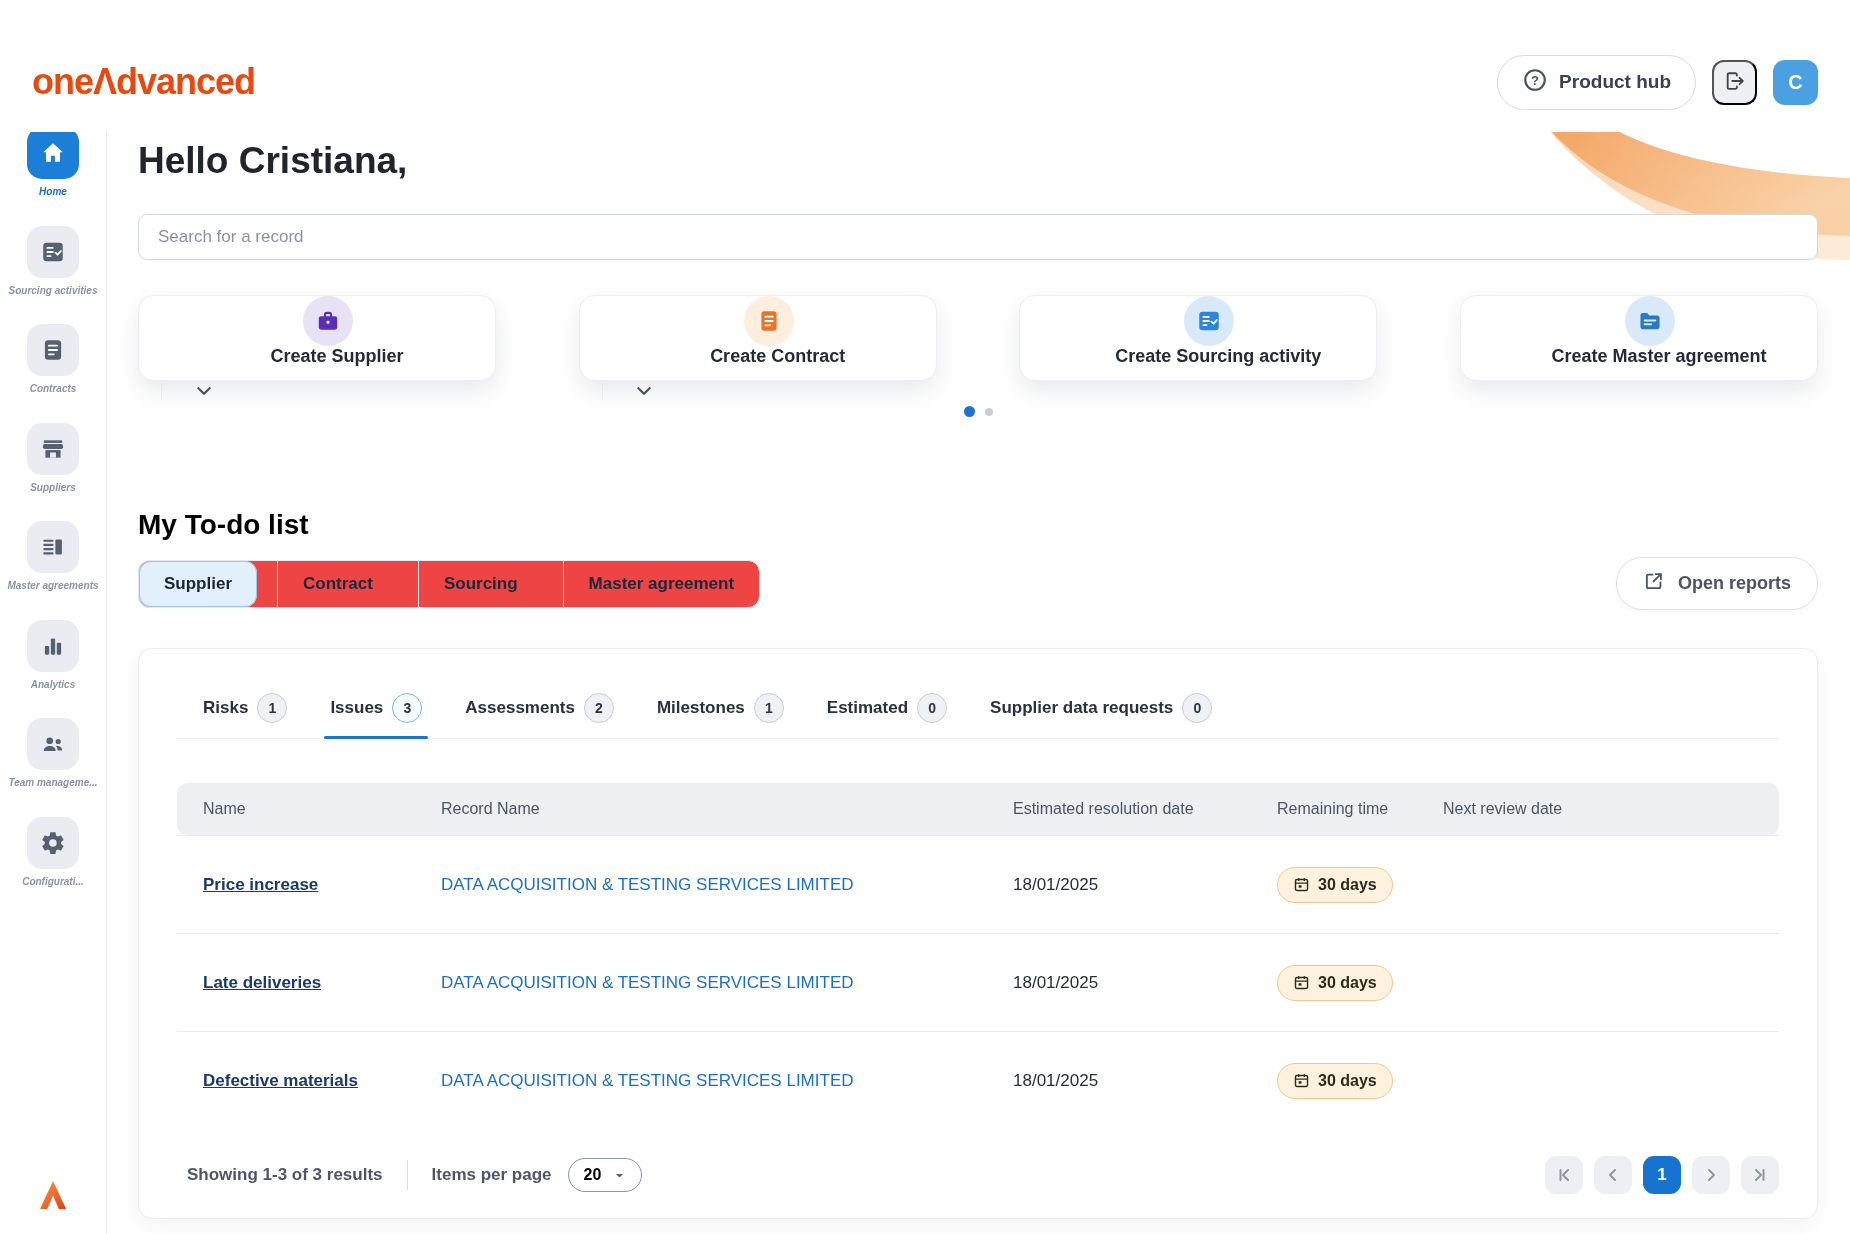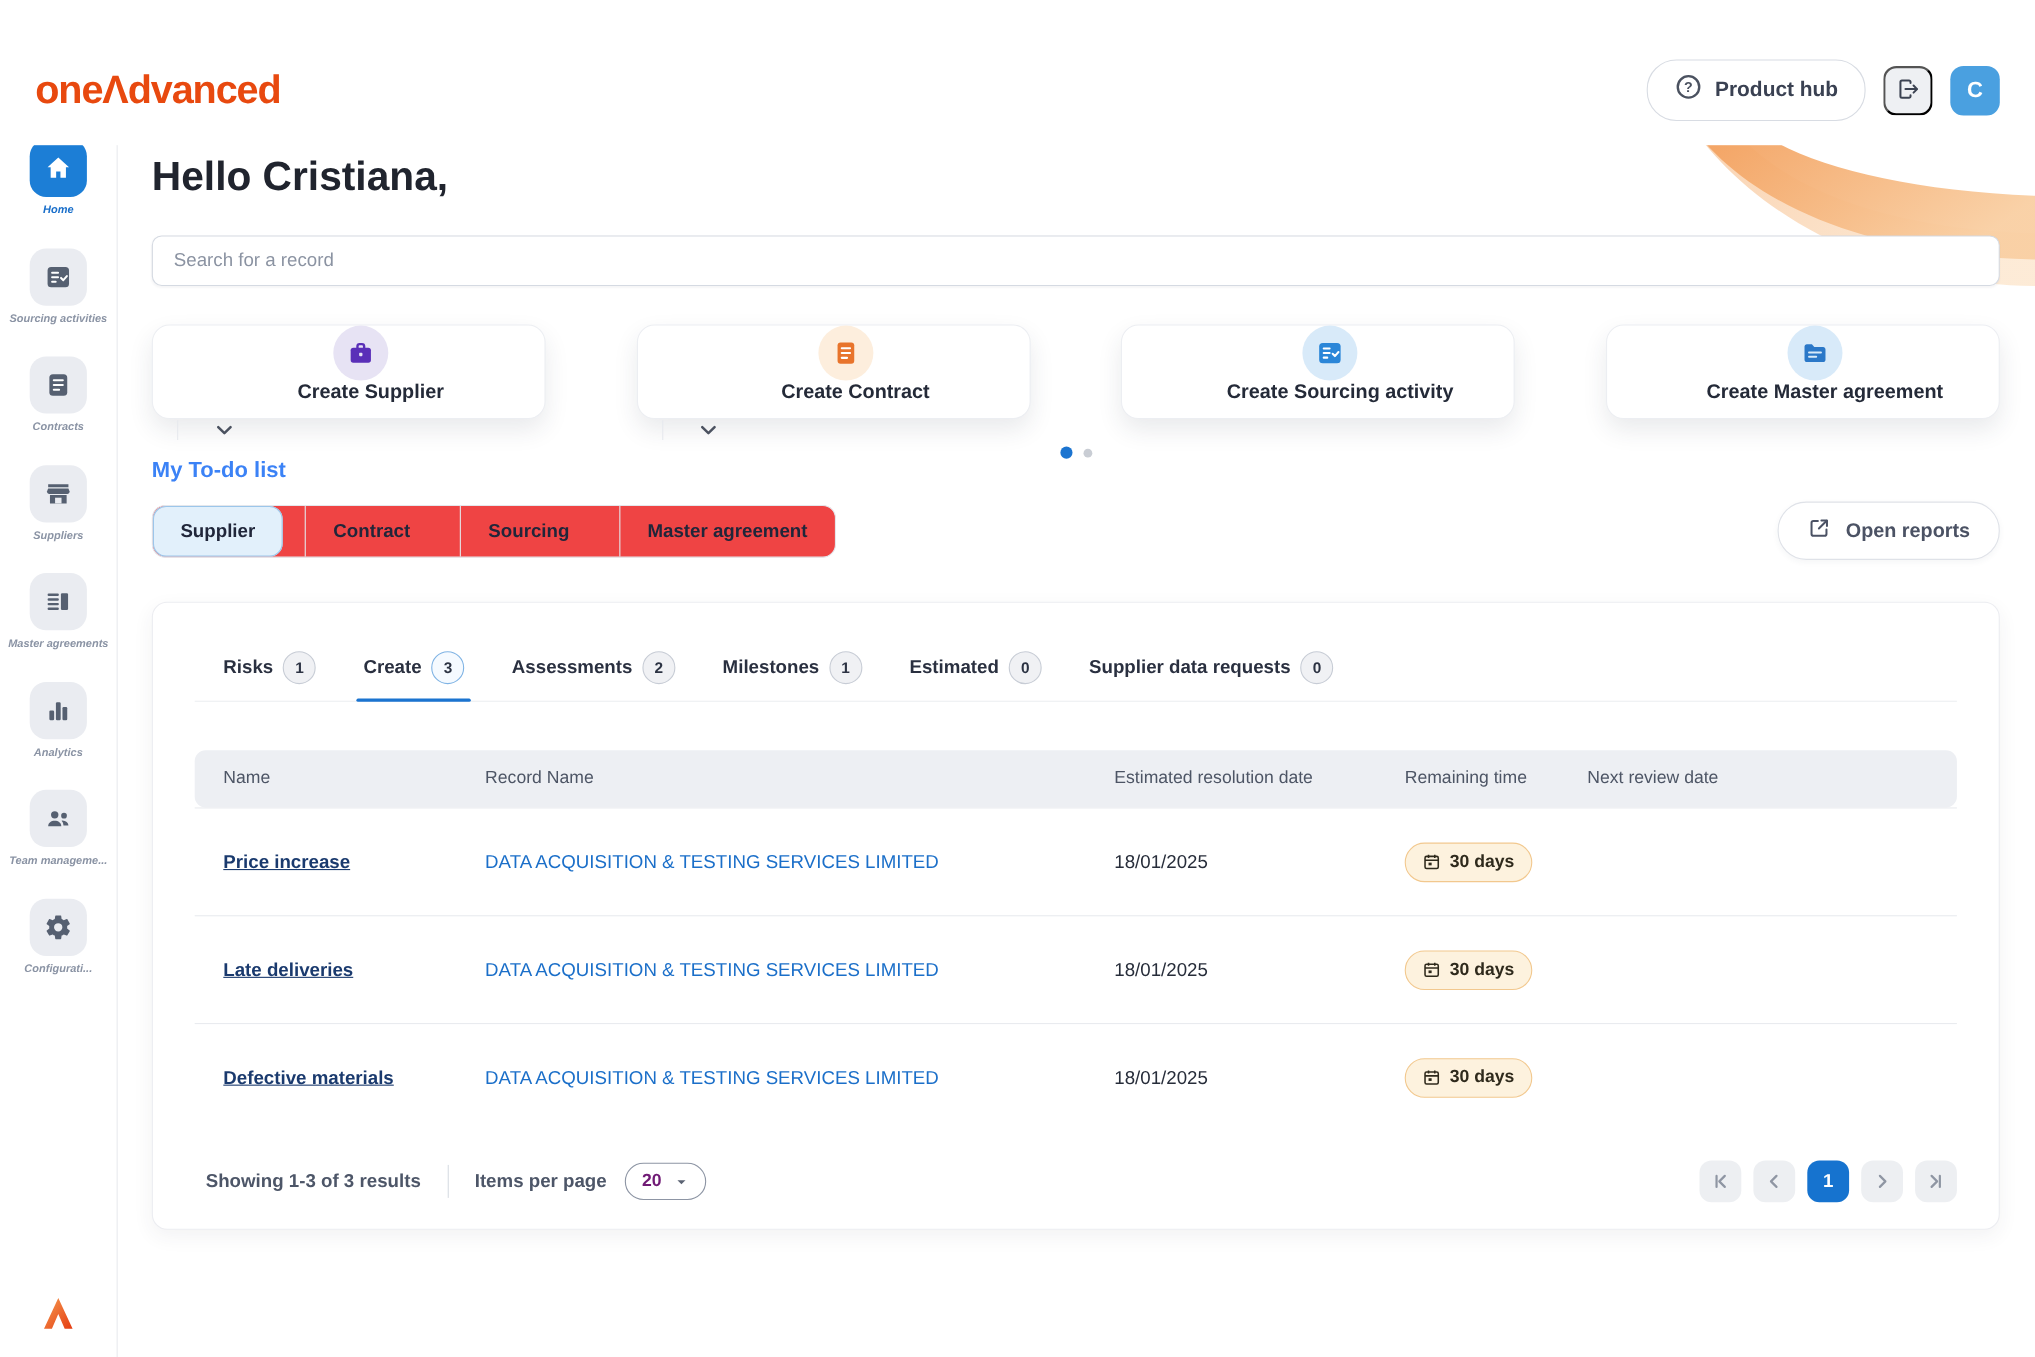--- a/index.html
+++ b/index.html
@@ -59,21 +59,21 @@
   .circ-blue { background:#d8eaf9; }
   .card-label { font-size:18px; font-weight:700; color:#242a38; margin-left:18px; }
   .card-split { margin-left:auto; width:84px; align-self:stretch; margin:15px 0;
     border-left:1px solid #e7e9ee; display:grid; place-items:center; }
 
   .dots { margin-top:25px; display:flex; justify-content:center; align-items:center; gap:10px; }
   .dot { border-radius:50%; cursor:pointer; }
   .dot.active { width:11px; height:11px; background:#1b74d0; }
   .dot.idle { width:8px; height:8px; background:#c9cdd4; }
 
-  .todo-title { font-size:20px; font-weight:800; color:#3b82f6; }
+  .todo-title { margin-top:92px; font-size:28px; font-weight:800; color:#000000; }
 
   .todo-bar { margin-top:16px; display:flex; align-items:center; justify-content:space-between; }
   .filters { display:inline-flex; border:1px solid #e4e7ec; border-radius:12px; background:#ef4444;gap:20px; }
   .seg { padding:13px 25px; font-size:17px; font-weight:700; color:#20263a;
     border-left:1px solid #e4e7ec; cursor:pointer; white-space:nowrap; }
   .seg:first-child { border-left:none; }
   .seg.active { background:#e2f0fb; outline:1px solid #9cc6ea; outline-offset:-1px;
     border-radius:12px; }
   .open-reports { display:flex; align-items:center; gap:13px; border:1px solid #dfe2e8;
     background:#fff; border-radius:26px; padding:12px 26px; font-size:18px; font-weight:700;
@@ -107,21 +107,21 @@
   .rdate { color:#272d3a; }
   .chip { display:inline-flex; align-items:center; gap:8px; background:#fdf2de;
     border:1.5px solid #f2c88e; border-radius:19px; padding:8px 15px; font-size:16px;
     font-weight:700; color:#2f2a1c; }
 
   .pfooter { margin-top:auto; display:flex; align-items:center; padding-left:10px; }
   .psummary, .plabel { font-size:17px; color:#4d5668; font-weight:600; }
   .pdivider { width:1px; height:30px; background:#d8dce3; margin:0 24px; }
   .pselect { margin-left:16px; display:flex; align-items:center; gap:12px;
     border:1px solid #8d95a4; border-radius:18px; padding:7px 15px; cursor:pointer; }
-  .pselect-val { font-size:16px; font-weight:800; color:#701a75; }
+  .pselect-val { font-size:16px; font-weight:800; color:#000000; }
   .pager { margin-left:auto; display:flex; align-items:center; gap:11px; }
   .pbtn { width:38px; height:38px; border-radius:11px; background:#edeff2; border:none;
     display:grid; place-items:center; cursor:pointer; }
   .pbtn.page-active { background:#1673cf; color:#fff; font-size:17px; font-weight:700; }
 </style>
 </head>
 <body>
 
 <div class="header">
   <div class="logo"><span>one</span><span class="caret">Λ</span><span>dvanced</span></div>
@@ -341,21 +341,21 @@
   </div>
 
   <section class="panel">
 
     <div class="tabs">
       <span class="tab">
         <span>Risks</span>
         <span class="badge">1</span>
       </span>
       <span class="tab active">
-        <span>Create</span>
+        <span>Issues</span>
         <span class="badge">3</span>
       </span>
       <span class="tab">
         <span>Assessments</span>
         <span class="badge">2</span>
       </span>
       <span class="tab">
         <span>Milestones</span>
         <span class="badge">1</span>
       </span>

